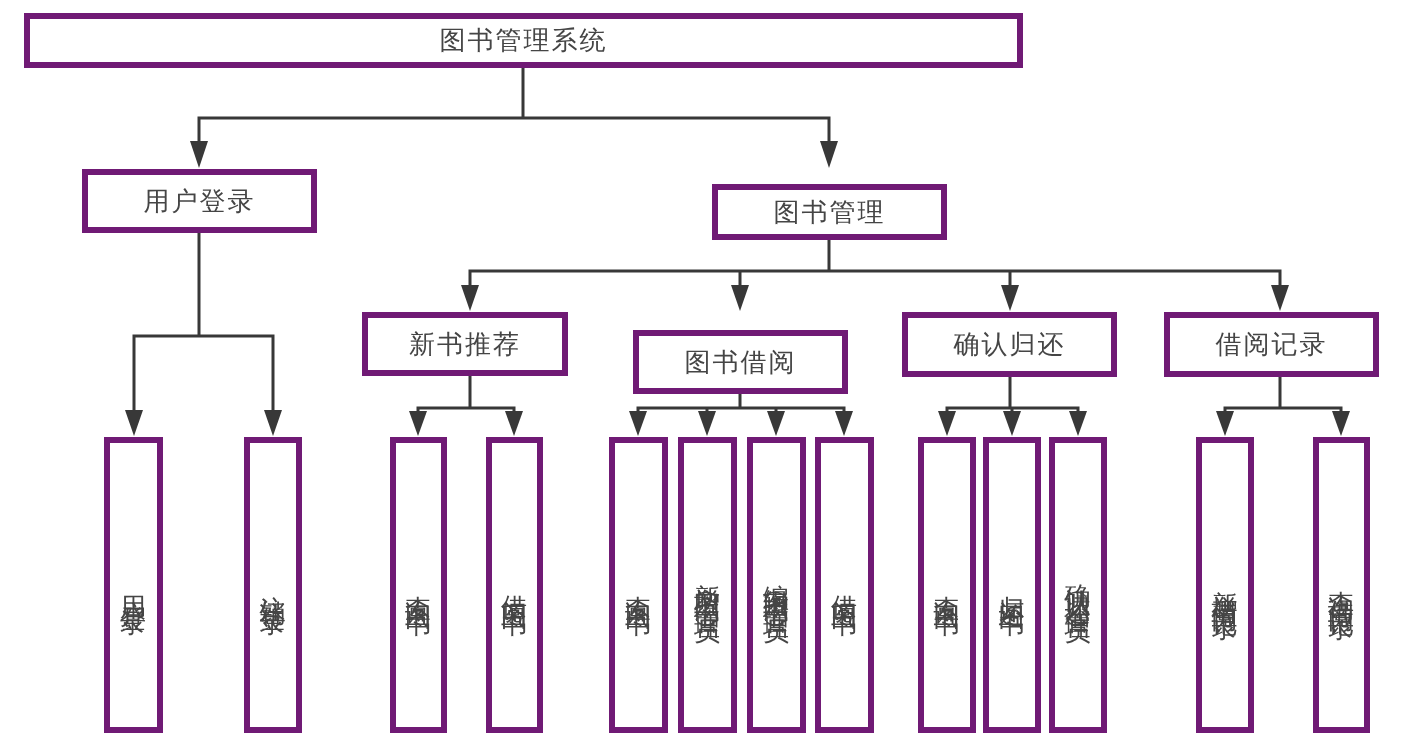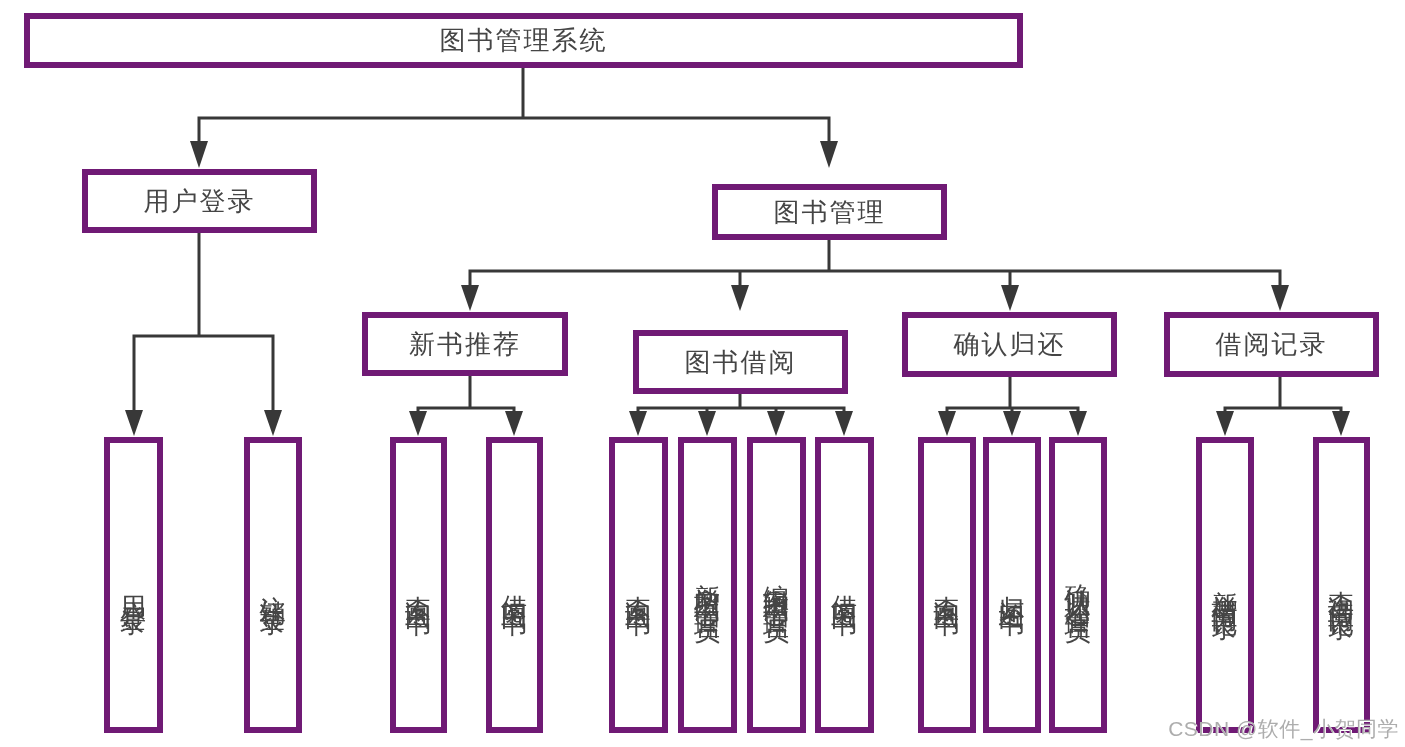--- a/index.html
+++ b/index.html
@@ -154,15 +154,14 @@
     <span class="vtext">确认归还（管理员）</span>
   </div>
 
   <div class="node leaf" style="left:1196px; top:437px; width:58px; height:296px;">
     <span class="vtext">新增借阅记录</span>
   </div>
   <div class="node leaf" style="left:1313px; top:437px; width:57px; height:296px;">
     <span class="vtext">查询借阅记录</span>
   </div>
 
-  <div class="watermark">CSDN @软件_小贺同学</div>
 
 </div>
 
 </body></html>

